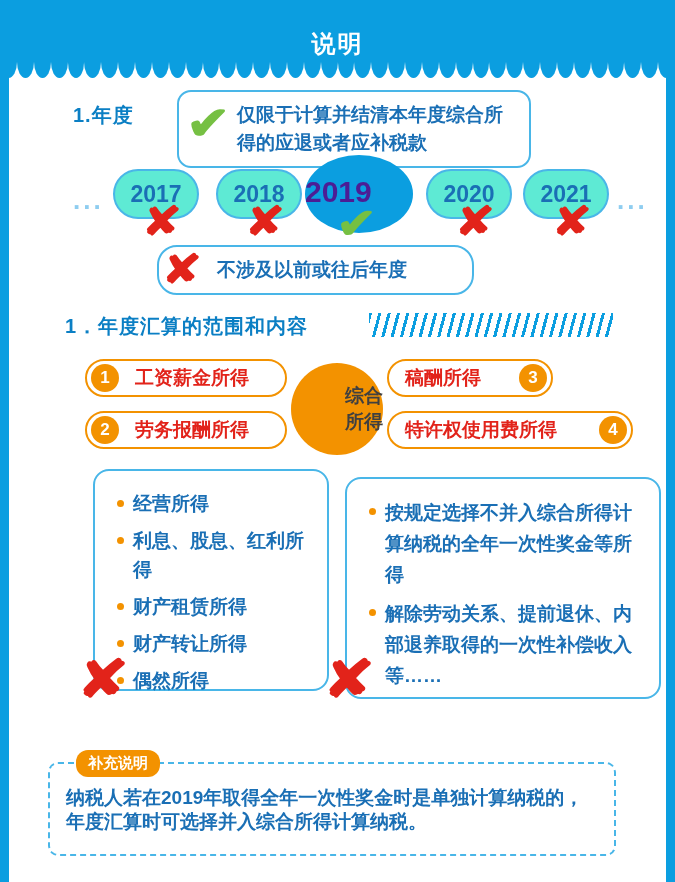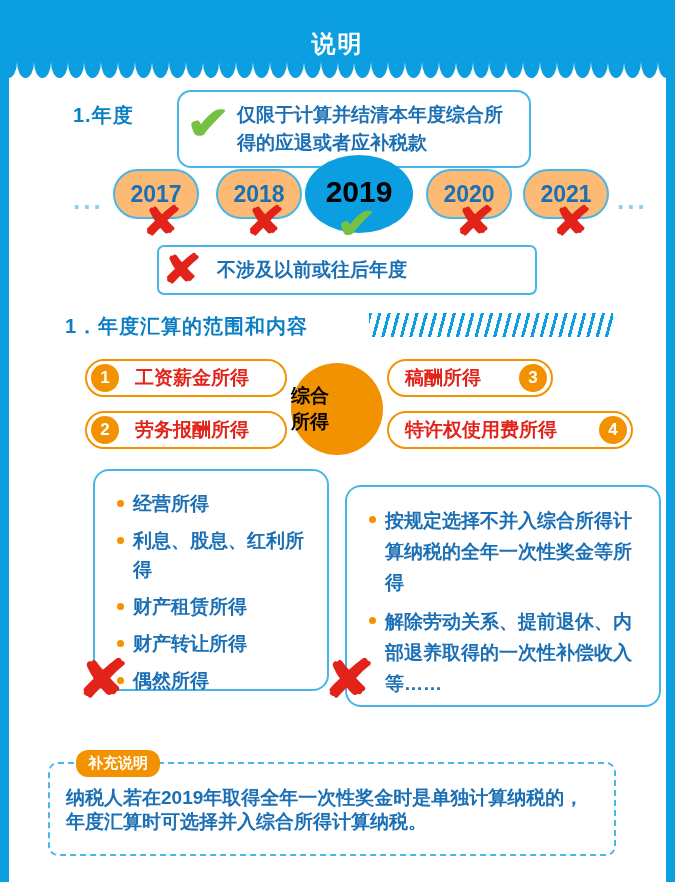--- a/index.html
+++ b/index.html
@@ -101,59 +101,59 @@
     position: absolute;
     top: 16px;
     width: 86px; height: 50px;
     border: 2px solid #49b6e8;
     border-radius: 25px;
     color: #1a6fb5;
     font-size: 23px;
     font-weight: bold;
     text-align: center;
     line-height: 46px;
-    background: #fdba74;
+    background: #5eead4;
   }
   .yr.y2017 { left: 96px; }
   .yr.y2018 { left: 199px; }
   .yr.y2020 { left: 409px; }
   .yr.y2021 { left: 506px; }
 
   .yr-big {
     position: absolute;
     left: 288px; top: 2px;
     width: 108px; height: 78px;
     background: #0b9ee0;
     border-radius: 50%;
-    color: #000000;
+    color: #4c1d95;
     font-size: 30px;
     font-weight: bold;
-    text-align: center;
+    text-align: left;
     line-height: 74px;
   }
   .xmark {
     position: absolute;
     color: #e2231a;
     font-size: 40px;
     font-weight: bold;
     line-height: 1;
     transform: scaleX(1.2);
   }
   .xmark.x2017 { left: 128px; top: 48px; }
   .xmark.x2018 { left: 231px; top: 48px; }
   .xmark.x2020 { left: 441px; top: 48px; }
   .xmark.x2021 { left: 538px; top: 48px; }
   .check.cbig { left: 322px; top: 50px; font-size: 42px; }
 
   
   .row2 { position: relative; height: 62px; }
   .bubble.b2 {
-    left: 140px; top: 6px; width: 380px;
+    left: 140px; top: 6px; width: 317px;
     padding: 9px 16px 9px 58px;
-    border-radius: 7px;
+    border-radius: 20px;
   }
   .xmark.x2 { left: 148px; top: 10px; font-size: 40px; }
 
   
   .row3 { position: relative; height: 52px; }
   .row3 .sec-title { position: absolute; left: 48px; top: 12px; }
   .hatch {
     position: absolute;
     left: 352px; top: 12px;
     width: 244px; height: 24px;
@@ -193,39 +193,39 @@
   .pill.p3 .num { right: 4px; }
   .pill.p4 { left: 370px; top: 58px; width: 246px; padding-left: 16px; }
   .pill.p4 .num { right: 4px; }
 
   .center-circle {
     position: absolute;
     left: 274px; top: 10px;
     width: 92px; height: 92px;
     background: #f39200;
     border-radius: 50%;
-    color: #000000;
-    font-size: 19px;
-    font-weight: bold;
-    text-align: left;
+    color: #404040;
+    font-size: 19px;
+    font-weight: bold;
+    text-align: right;
     line-height: 26px;
     padding-top: 20px;
   }
 
   
   .boxes { position: relative; height: 250px; margin-left: 28px; }
   .xbox {
     position: absolute;
     border: 2px solid #49b6e8;
     border-radius: 16px;
     background: #fff;
     padding: 18px 16px 16px 20px;
   }
   .xbox.left { left: 48px; top: 4px; width: 236px; height: 222px; }
-  .xbox.right { left: 300px; top: 20px; width: 316px; height: 222px; }
+  .xbox.right { left: 300px; top: 12px; width: 316px; height: 222px; }
   .li {
     color: #1a6fb5;
     font-size: 19px;
     font-weight: bold;
     line-height: 29px;
     margin-bottom: 8px;
     padding-left: 18px;
     position: relative;
   }
   .li:before {

